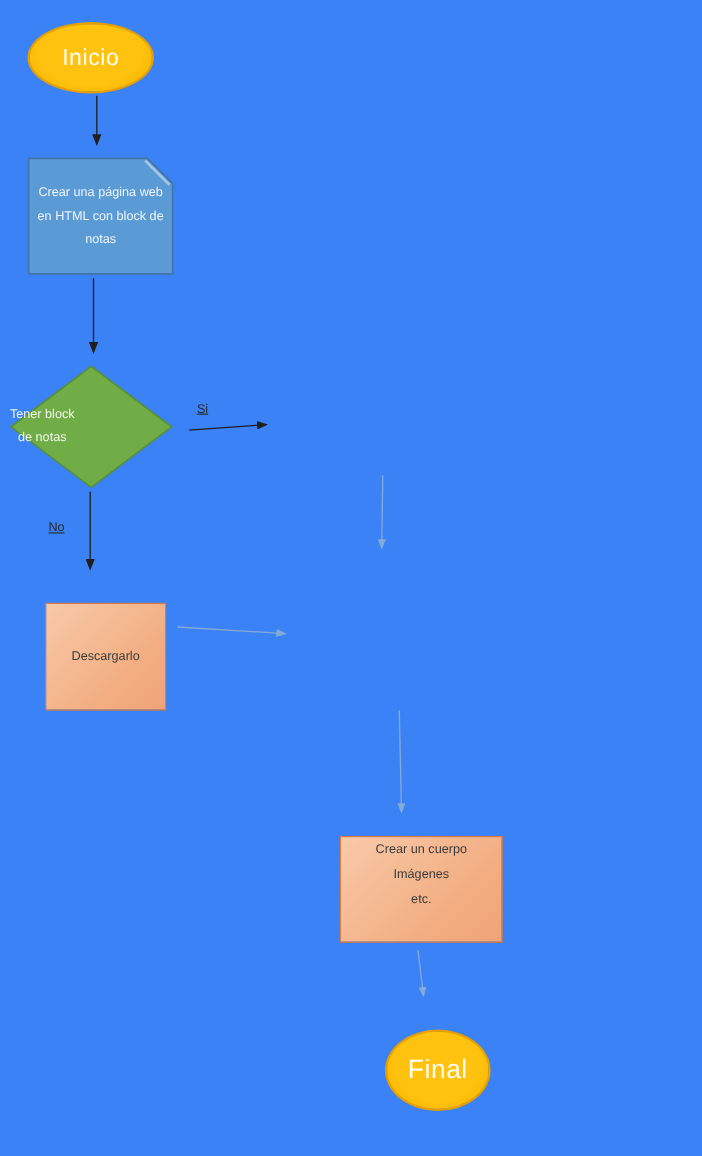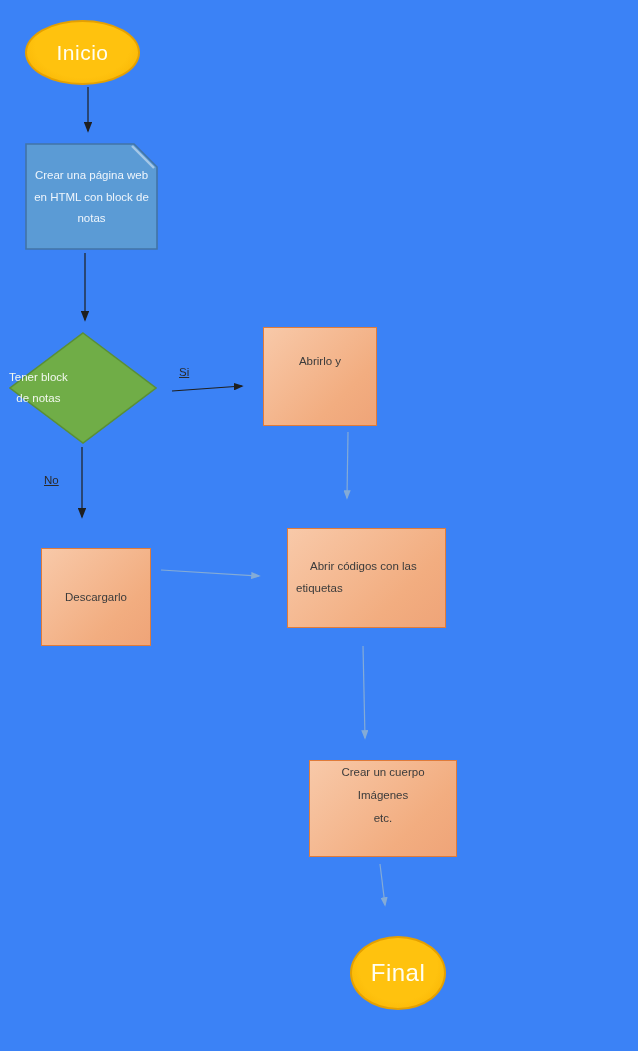--- a/index.html
+++ b/index.html
@@ -136,32 +136,25 @@
       <div>
         <span>Tener block</span><br>
         <span>de notas</span>
       </div>
     </div>
   </div>
 
   <span class="edge-label si">Si</span>
   <span class="edge-label no">No</span>
 
-  <div class="node process open-it">
-    <span>Abrirlo y</span>
-  </div>
 
   <div class="node process download">
     <span>Descargarlo</span>
   </div>
 
-  <div class="node process open-codes">
-    <span class="line1">Abrir códigos con las</span>
-    <span class="line2">etiquetas</span>
-  </div>
 
   <div class="node process build-body">
     <span>Crear un cuerpo</span>
     <span>Imágenes</span>
     <span>etc.</span>
   </div>
 
   <div class="node terminator end">
     <span>Final</span>
   </div>

